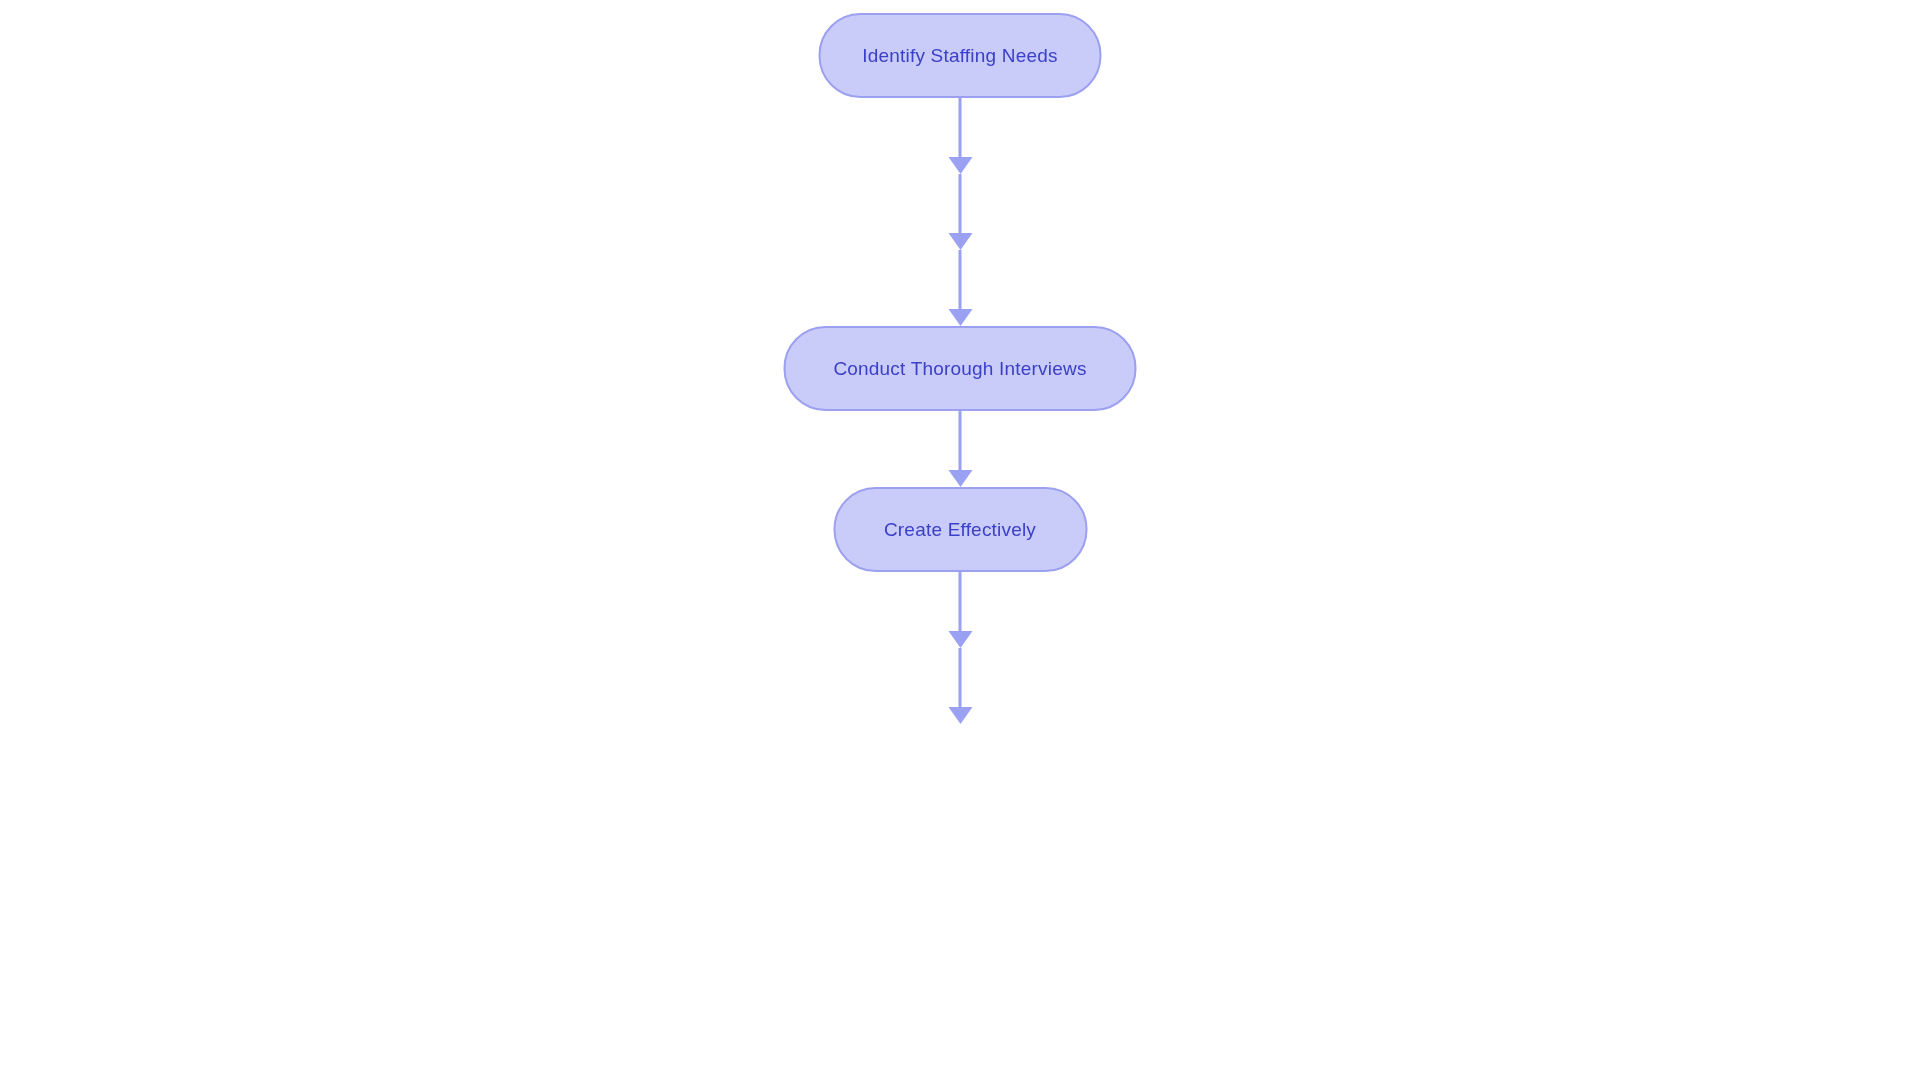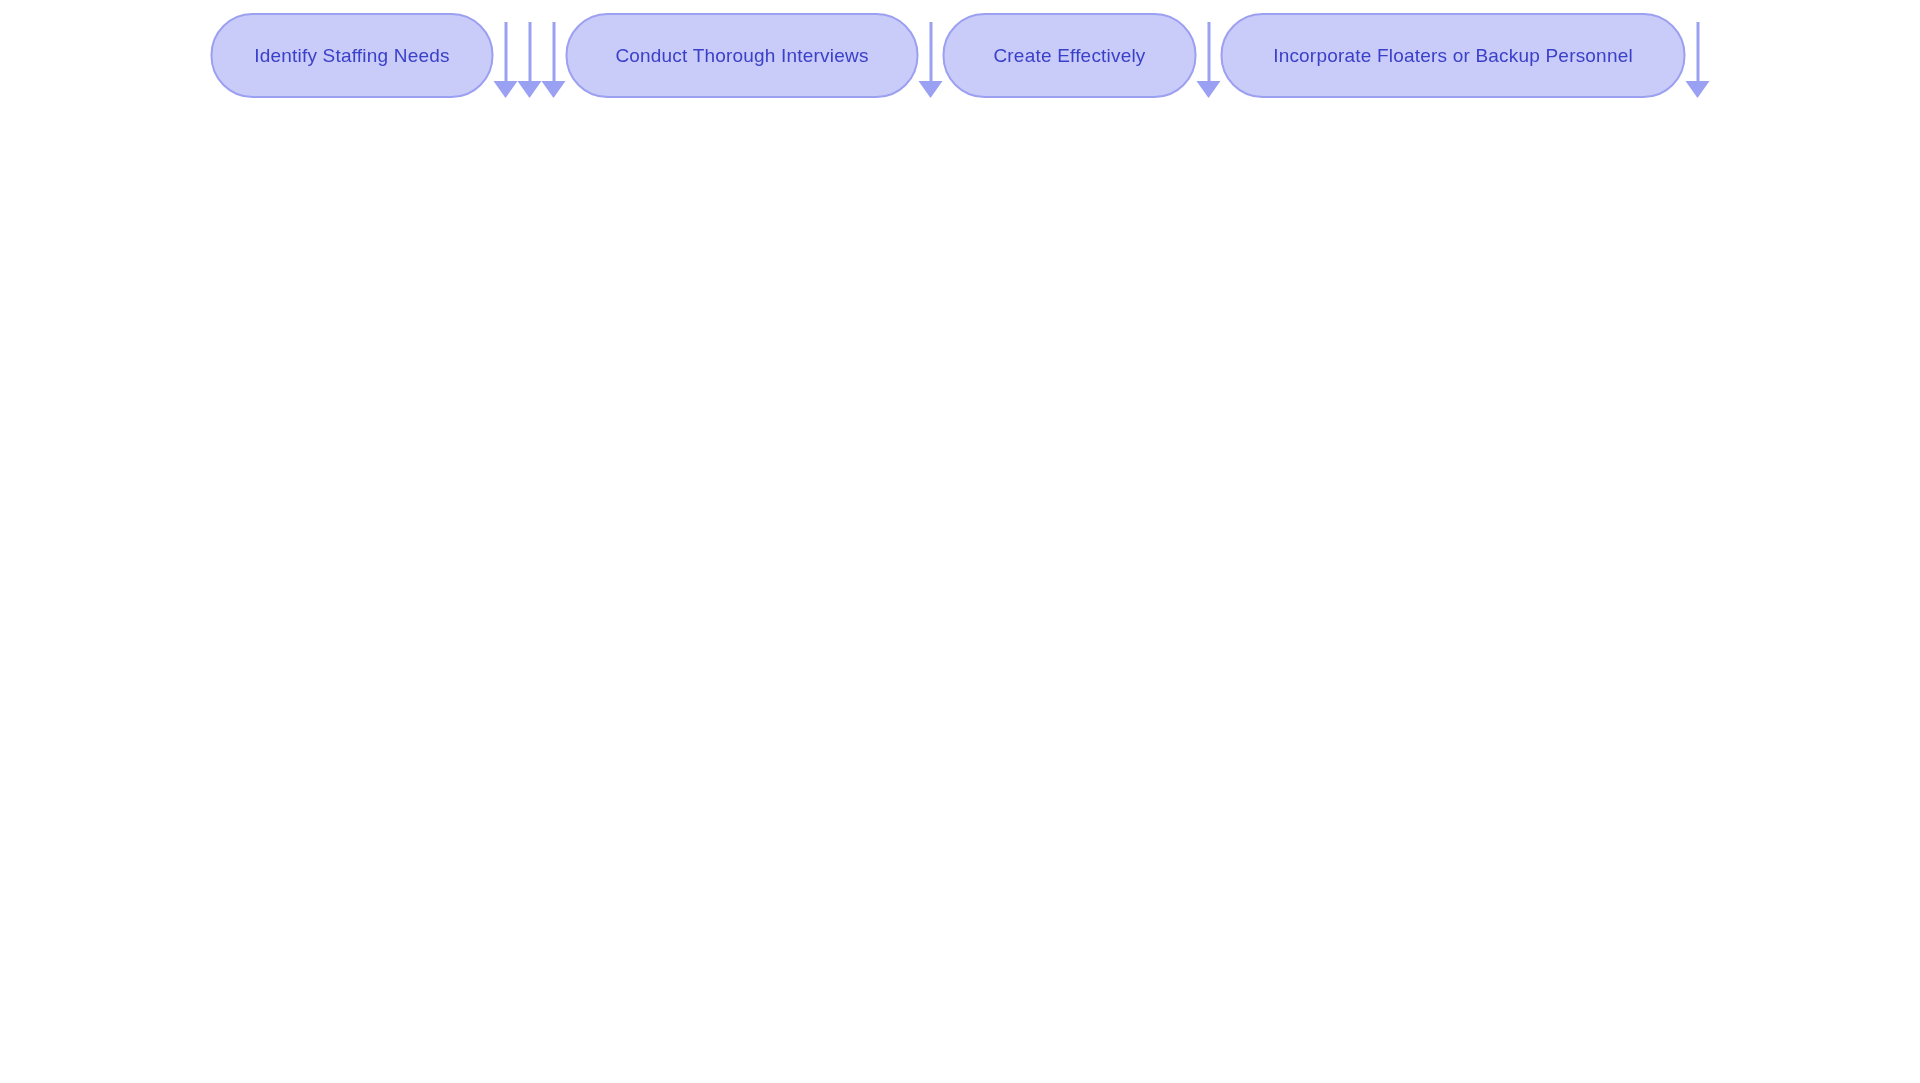--- a/index.html
+++ b/index.html
@@ -16,21 +16,22 @@
     font-family:"Liberation Sans", sans-serif;
     overflow:hidden;
     position:relative;
   }
   .flow{
     position:absolute;
     top:13px;
     left:50%;
     transform:translateX(-50%);
     display:flex;
-    align-items:flex-end;
+    flex-direction:column;
+    align-items:center;
   }
   .node{
     height:85px;
     border-radius:42px;
     background:var(--node-fill);
     border:2px solid var(--node-border);
     display:flex;
     align-items:center;
     justify-content:center;
     flex:0 0 auto;
@@ -107,23 +108,20 @@
 
   <div class="node n5">
     <span class="node-label">Create Effectively</span>
   </div>
 
   <div class="arrow">
     <div class="stem"></div>
     <div class="head"></div>
   </div>
 
-  <div class="node n6">
-    <span class="node-label">Incorporate Floaters or Backup Personnel</span>
-  </div>
 
   <div class="arrow">
     <div class="stem"></div>
     <div class="head"></div>
   </div>
 
 
 </div>
 
 </body></html>

